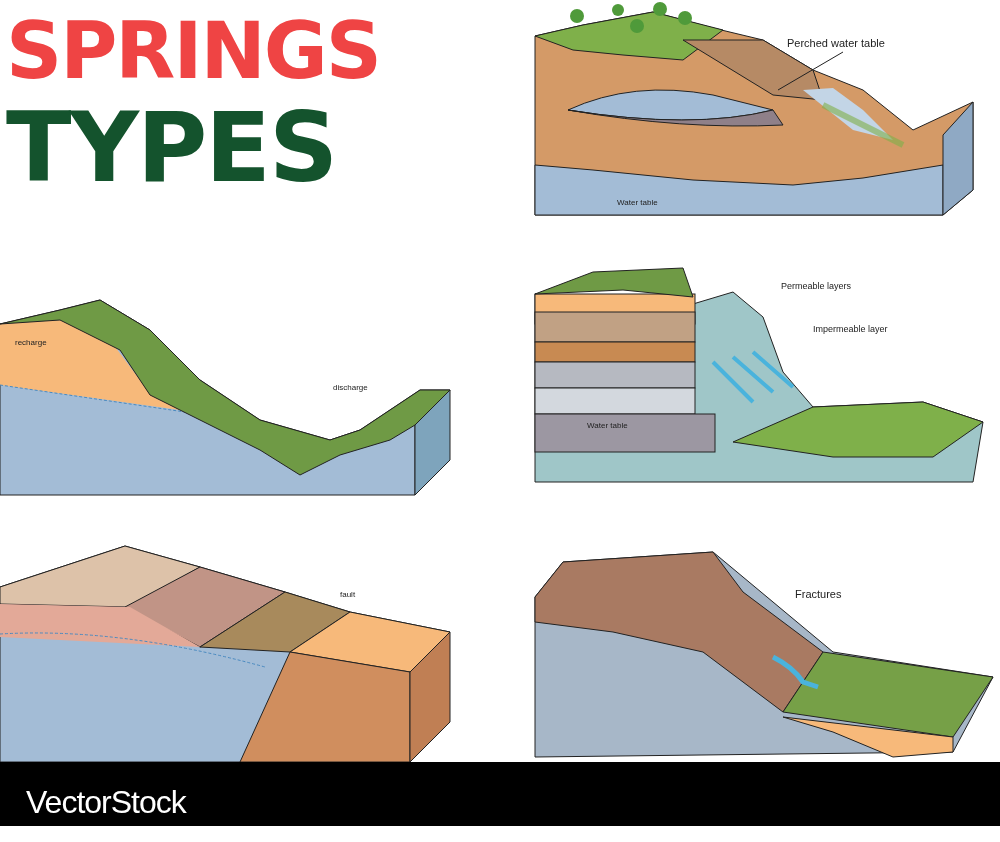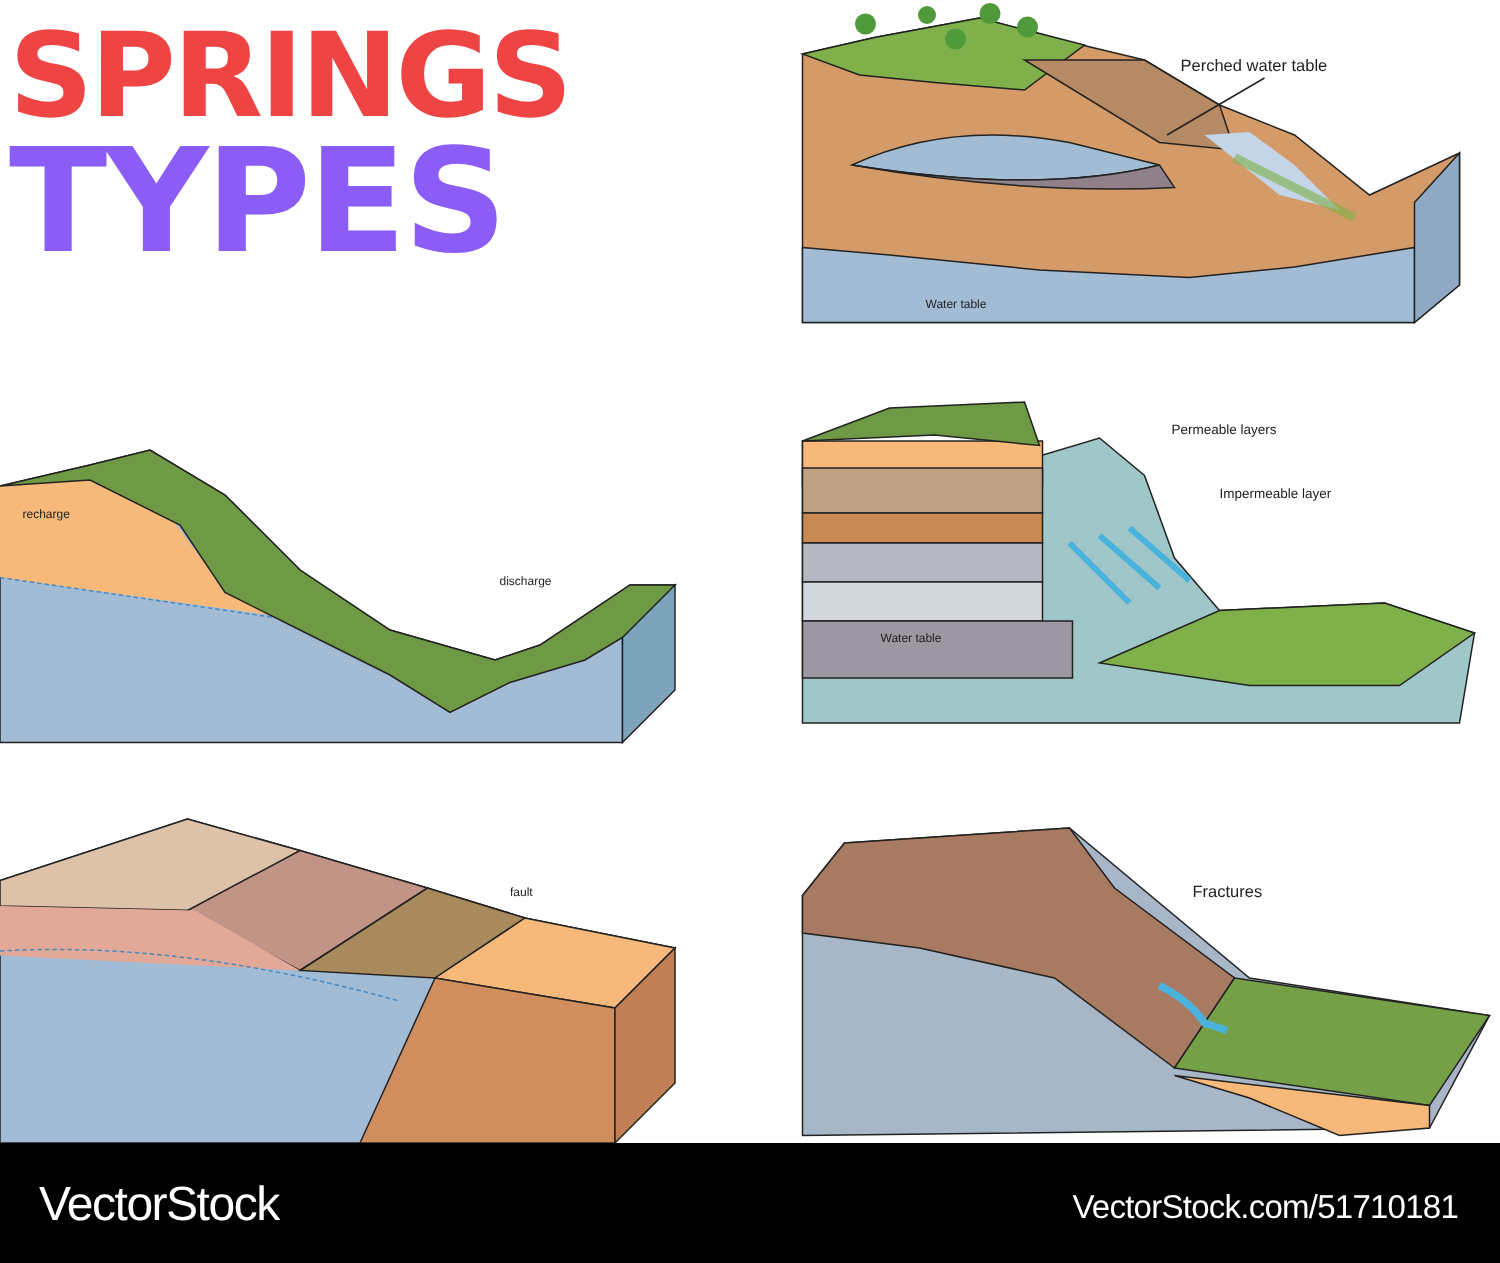--- a/index.html
+++ b/index.html
@@ -1,22 +1,22 @@
 <!DOCTYPE html>
 <html><head>
 <meta charset="utf-8">
 <style>
   html,body{margin:0;padding:0;background:#fff;}
   body{width:1000px;height:842px;position:relative;overflow:hidden;font-family:"Liberation Sans",sans-serif;}
   .title{position:absolute;left:6px;font-family:"DejaVu Sans",sans-serif;font-weight:bold;line-height:1;margin:0;letter-spacing:-2px;}
   .t1{top:12px;font-size:78px;color:#ef4444;}
-  .t2{top:86px;font-size:96px;color:#8b5cf6;}
+  .t2{top:100px;font-size:96px;color:#14532d;}
   svg.panel{position:absolute;overflow:visible;}
   .lbl{font-family:"Liberation Sans",sans-serif;fill:#222;}
-  .footer{position:absolute;left:0;top:762px;width:1000px;height:80px;background:#000;}
+  .footer{position:absolute;left:0;top:762px;width:1000px;height:64px;background:#000;}
   .brand{position:absolute;left:26px;top:22px;color:#fff;font-size:32px;font-family:"Liberation Sans",sans-serif;letter-spacing:-1px;}
   .url{position:absolute;right:28px;top:30px;color:#fff;font-size:22px;font-family:"Liberation Sans",sans-serif;letter-spacing:-0.5px;}
 </style>
 </head>
 <body>
 
 <h1 class="title t1">SPRINGS</h1>
 <h1 class="title t2">TYPES</h1>
 
 <svg class="panel" style="left:533px;top:0" width="467" height="220" viewBox="0 0 467 220">
@@ -84,14 +84,13 @@
   <polygon points="2,55 30,20 180,10 300,110 460,135 420,210 2,215" fill="#a7b7c8" stroke="#222"></polygon>
   <polygon points="2,55 30,20 180,10 210,50 290,110 250,170 170,110 80,90 2,80" fill="#a97a62" stroke="#222"></polygon>
   <polygon points="250,170 290,110 460,135 420,195" fill="#76a047" stroke="#222"></polygon>
   <polygon points="250,175 420,195 420,210 360,215 300,190" fill="#f7b97a" stroke="#222"></polygon>
   <path d="M240,115 Q260,125 270,140 L285,145" stroke="#4ab3dc" stroke-width="5" fill="none"></path>
   <text class="lbl" x="262" y="56" font-size="11">Fractures</text>
 </svg>
 
 <div class="footer">
   <div class="brand">VectorStock</div>
-  <div class="url">VectorStock.com/51710181</div>
 </div>
 
 </body></html>

